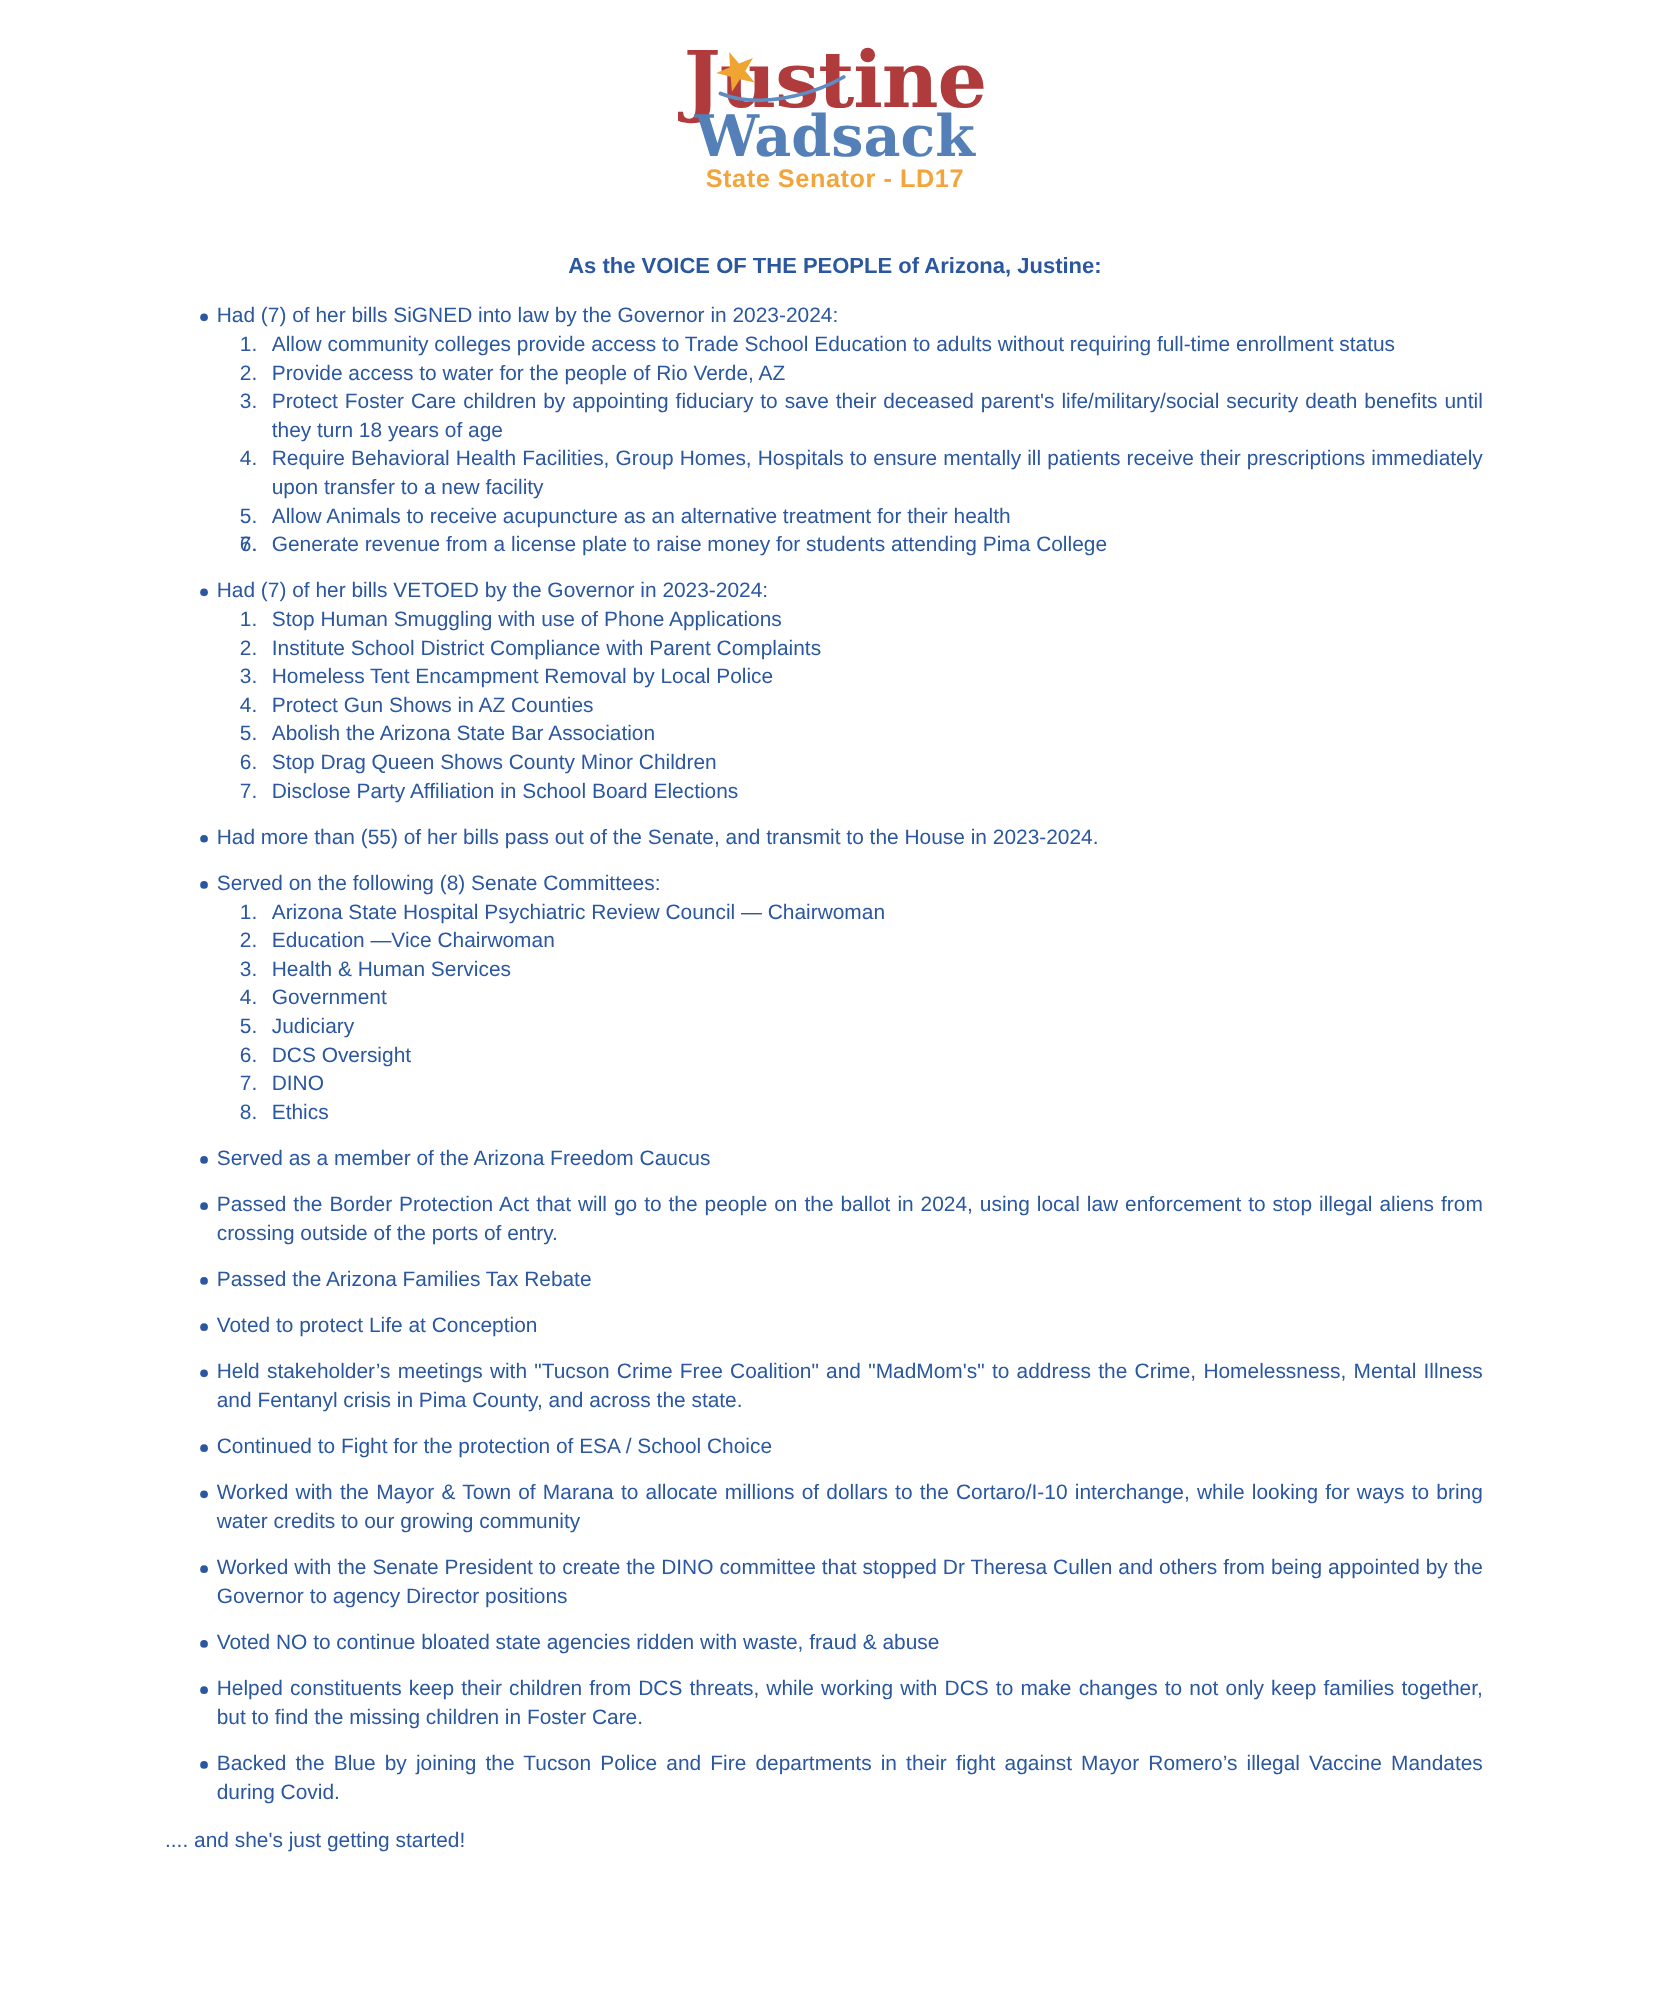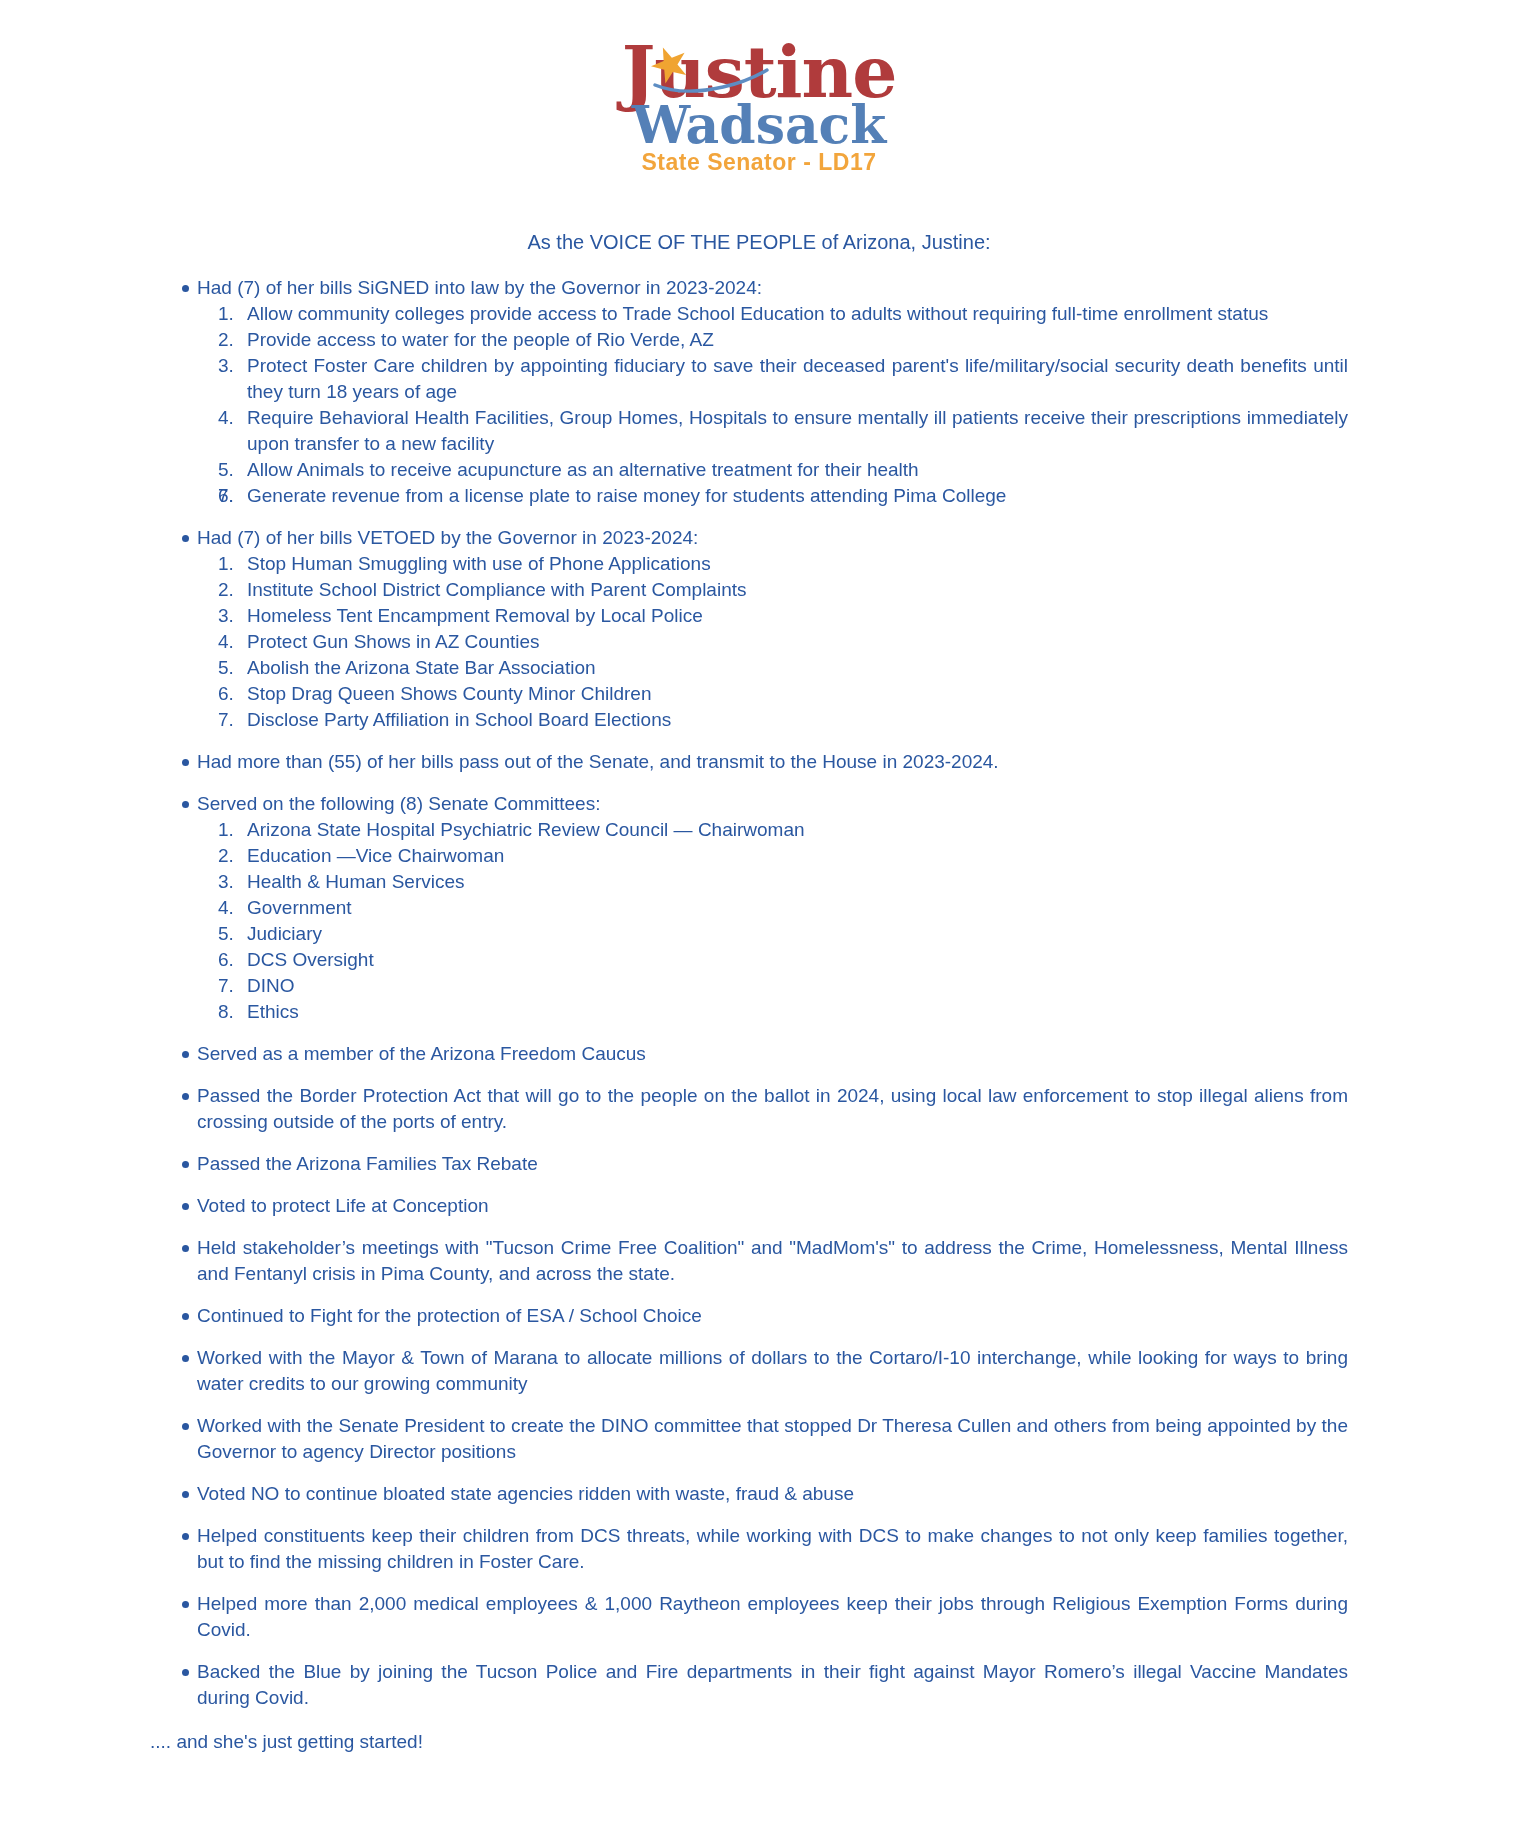--- a/index.html
+++ b/index.html
@@ -21,21 +21,21 @@
     font-family:"DejaVu Serif",serif;font-weight:800;
     font-size:52px;line-height:46px;
     color:#5480b7;
   }
   .logo-sub{
     font-weight:bold;font-size:23px;line-height:26px;
     color:#f2a53c;letter-spacing:0.5px;margin-top:1px;
   }
   
   .page-heading{
-    text-align:center;font-weight:normal;font-size:20px;line-height:27px;
+    text-align:center;font-weight:bold;font-size:20px;line-height:27px;
     margin:54px 0 19px 0;color:#2a57a0;
   }
   
   .content{padding:0 170px 0 150px;font-size:19px;line-height:26px;}
   .group{margin-bottom:16px;}
   .group-head{position:relative;padding-left:47px;text-align:justify;}
   .bullet-dot{
     position:absolute;left:32px;top:10px;width:7px;height:7px;
     border-radius:50%;background:#2a57a0;
   }
@@ -122,20 +122,17 @@
       <div class="group">
         <div class="group-head"><span class="bullet-dot"></span><span>Worked with the Senate President to create the DINO committee that stopped Dr Theresa Cullen and others from being appointed by the Governor to agency Director positions</span></div>
       </div>
       <div class="group">
         <div class="group-head"><span class="bullet-dot"></span><span>Voted NO to continue bloated state agencies ridden with waste, fraud &amp; abuse</span></div>
       </div>
       <div class="group">
         <div class="group-head"><span class="bullet-dot"></span><span>Helped constituents keep their children from DCS threats, while working with DCS to make changes to not only keep families together, but to find the missing children in Foster Care.</span></div>
       </div>
       <div class="group">
-        <div class="group-head"><span class="bullet-dot"></span><span>Helped more than 2,000 medical employees &amp; 1,000 Raytheon employees keep their jobs through Religious Exemption Forms during Covid.</span></div>
-      </div>
-      <div class="group">
         <div class="group-head"><span class="bullet-dot"></span><span>Backed the Blue by joining the Tucson Police and Fire departments in their fight against Mayor Romero’s illegal Vaccine Mandates during Covid.</span></div>
       </div>
     </div>
   <div class="closing">.... and she's just getting started!</div>
 </main>
 
 </body></html>

